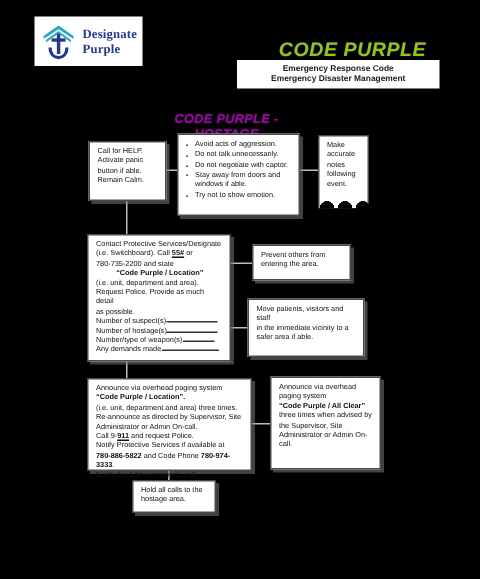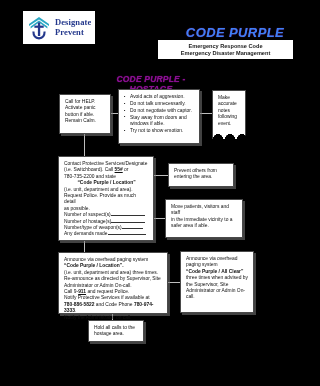--- a/index.html
+++ b/index.html
@@ -25,21 +25,21 @@
     font-size: 8.5px; line-height: 9.5px;
     color: #24388c; font-weight: 700; letter-spacing: .1px;
   }
 
   .code-title {
     position: absolute; left: 176px; top: 25px;
     width: 118px; text-align: center;
     font-family: "Liberation Sans", sans-serif;
     font-style: italic; font-weight: 700;
     font-size: 13px; letter-spacing: .4px;
-    color: #3b82f6;
+    color: #84cc16;
     text-shadow: 0 0 1px #7d0f84;
   }
   .subtitle-box {
     position: absolute; left: 158px; top: 40px;
     width: 135px; height: 19px;
     background: #ffffff;
     display: flex; flex-direction: column;
     align-items: center; justify-content: center;
   }
   .subtitle-box div {
@@ -119,21 +119,21 @@
       <svg viewBox="0 0 26 26" width="26" height="26" aria-hidden="true">
         <path d="M13 2 L23 9 L23 11 L13 4.5 L3 11 L3 9 Z" fill="#2aa8c4"></path>
         <path d="M13 5.6 L21.4 11.6 L21.4 13.4 L13 7.4 L4.6 13.4 L4.6 11.6 Z" fill="#2aa8c4"></path>
         <rect x="11.9" y="7.5" width="2.3" height="13.5" fill="#24388c"></rect>
         <rect x="8.4" y="10.6" width="9.3" height="2.2" fill="#24388c"></rect>
         <path d="M7.4 16.6 C7.4 21 10 23.2 13 23.4 C16 23.2 18.6 21 18.6 16.6" fill="none" stroke="#24388c" stroke-width="2.1"></path>
       </svg>
     </span>
     <span class="logo-word">
       <span>Designate</span><br>
-      <span>Prevent</span>
+      <span>Purple</span>
     </span>
   </div>
 
   <div class="code-title">CODE PURPLE</div>
 
   <div class="subtitle-box">
     <div>Emergency Response Code</div>
     <div>Emergency Disaster Management</div>
   </div>
 

